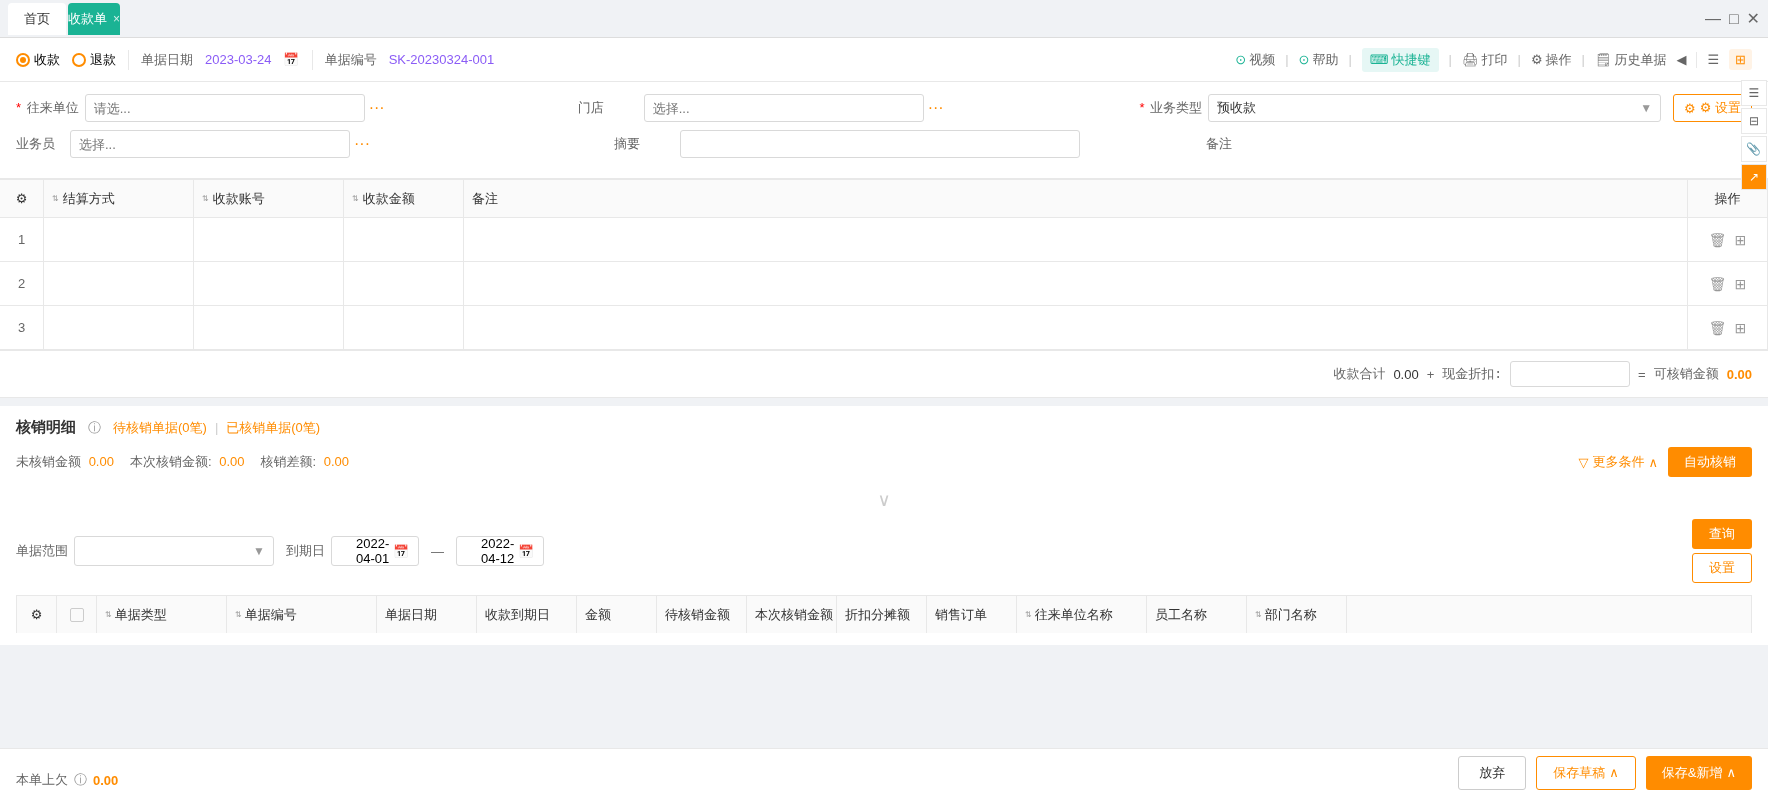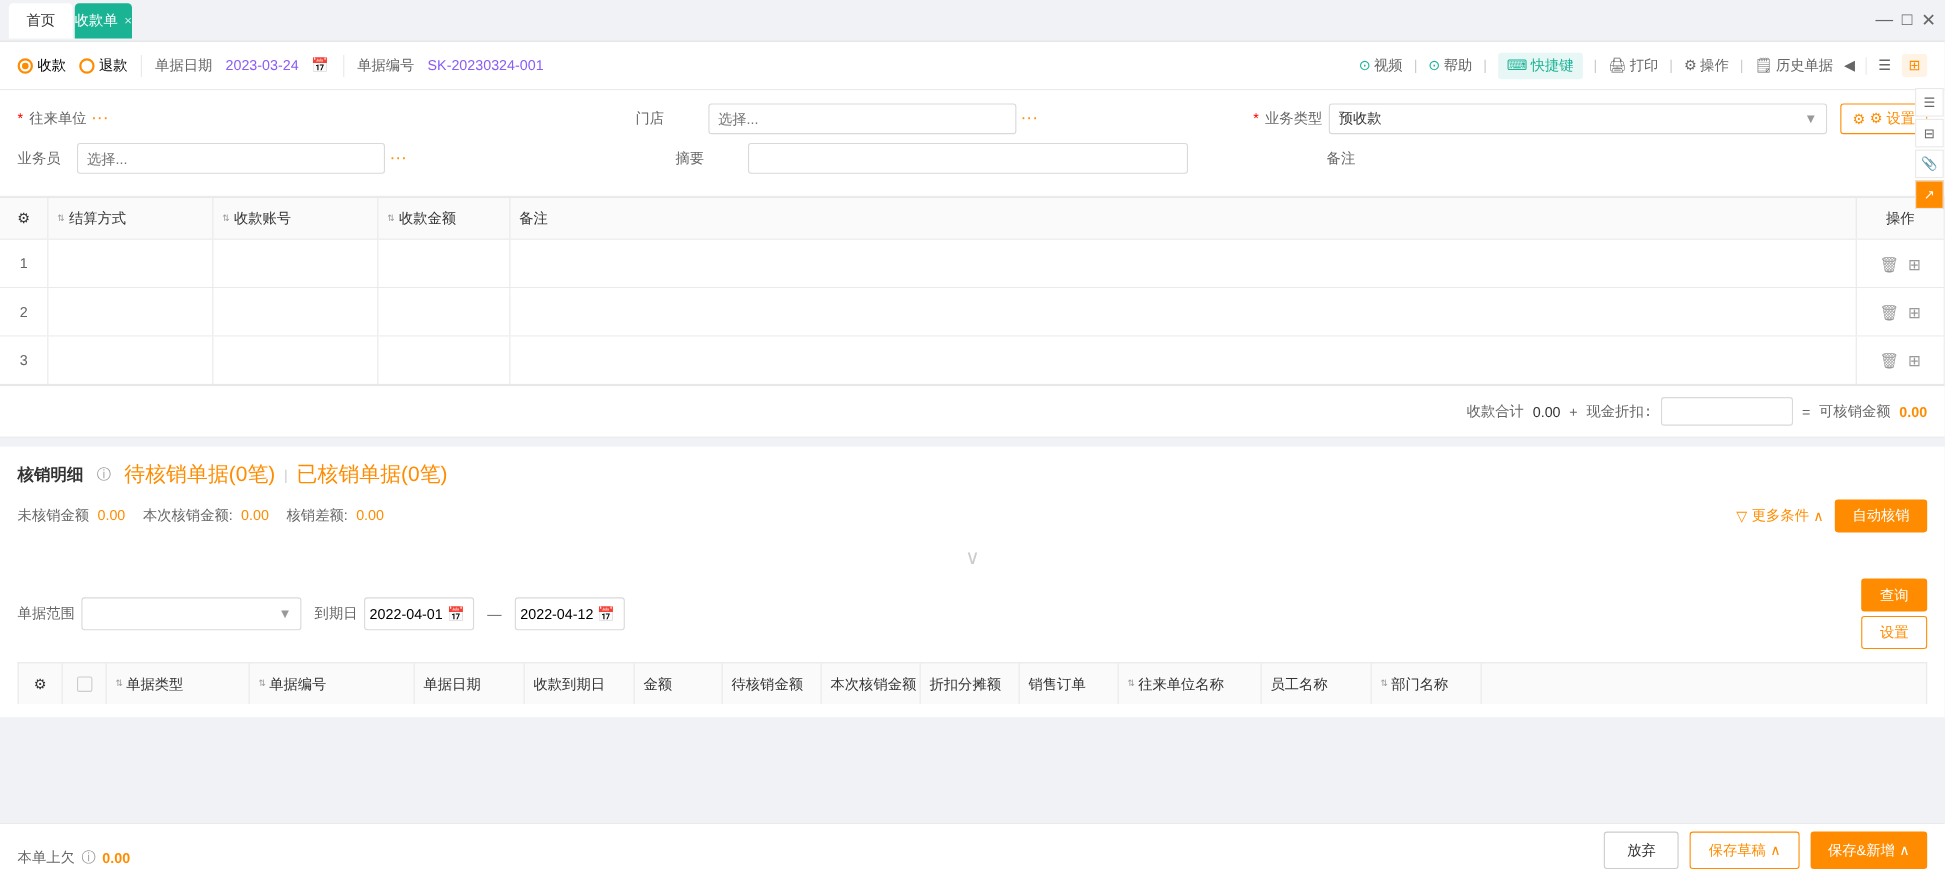--- a/index.html
+++ b/index.html
@@ -102,41 +102,41 @@
     .sum-operator { color: #666; }
     .sum-input { width: 120px; height: 26px; border: 1px solid #d9d9d9; border-radius: 3px; padding: 0 6px; }
     .sum-result-value { color: #ff8c00; font-weight: bold; }
 
     
     .verify-section { background: #fff; margin-top: 8px; padding: 12px 16px; }
     .verify-title { display: flex; align-items: center; gap: 12px; margin-bottom: 10px; }
     .verify-title-text { font-size: 15px; font-weight: bold; color: #333; }
     .info-icon { color: #999; cursor: pointer; }
     .verify-tabs { display: flex; gap: 8px; align-items: center; }
-    .verify-tab { color: #ff8c00; cursor: pointer; font-size: 19px; }
+    .verify-tab { color: #ff8c00; cursor: pointer; font-size: 13px; }
     .verify-tab-sep { color: #ccc; }
     .verify-stats { display: flex; gap: 16px; align-items: center; margin-bottom: 12px; }
     .verify-stat { color: #666; }
     .verify-stat-value { color: #ff8c00; }
     .verify-controls {
       display: flex; align-items: center; gap: 12px; margin-bottom: 12px;
     }
     .filter-btn { color: #ff8c00; cursor: pointer; display: flex; align-items: center; gap: 4px; }
     .auto-btn {
       background: #ff8c00; color: #fff; border: none; border-radius: 3px;
       padding: 6px 16px; cursor: pointer; font-size: 13px;
     }
     .verify-field { display: flex; align-items: center; gap: 6px; }
     .verify-select {
       height: 30px; border: 1px solid #d9d9d9; border-radius: 3px;
       padding: 0 8px; min-width: 200px; display: flex; align-items: center; justify-content: space-between;
     }
     .date-input {
       height: 30px; border: 1px solid #d9d9d9; border-radius: 3px;
-      padding: 0 4px; width: 100px; display: flex; align-items: center; gap: 4px;
+      padding: 0 24px; width: 88px; display: flex; align-items: center; gap: 4px;
     }
     .date-dash { color: #666; }
     .query-btn {
       background: #ff8c00; color: #fff; border: none; border-radius: 3px;
       padding: 6px 16px; cursor: pointer;
     }
     .set-btn {
       background: #fff; color: #ff8c00; border: 1px solid #ff8c00; border-radius: 3px;
       padding: 5px 16px; cursor: pointer;
     }
@@ -265,20 +265,21 @@
   </div>
 </div>
 
 <div class="form-area">
   <div class="form-row">
     <div class="form-field">
       <span class="form-field-label">
         <span class="required-star">*</span>
         <span>往来单位</span>
       </span>
+      <input class="form-input" type="text" style="max-width: 280px; margin-left: 6px;" placeholder="请选...">
       <span class="more-btn">···</span>
     </div>
     <div class="form-field-sep"></div>
     <div class="form-field">
       <span class="form-field-label">门店</span>
       <input class="form-input" type="text" style="max-width: 280px; margin-left: 6px;" placeholder="选择...">
       <span class="more-btn">···</span>
     </div>
     <div class="form-field-sep"></div>
     <div class="form-field" style="min-width:300px;">

